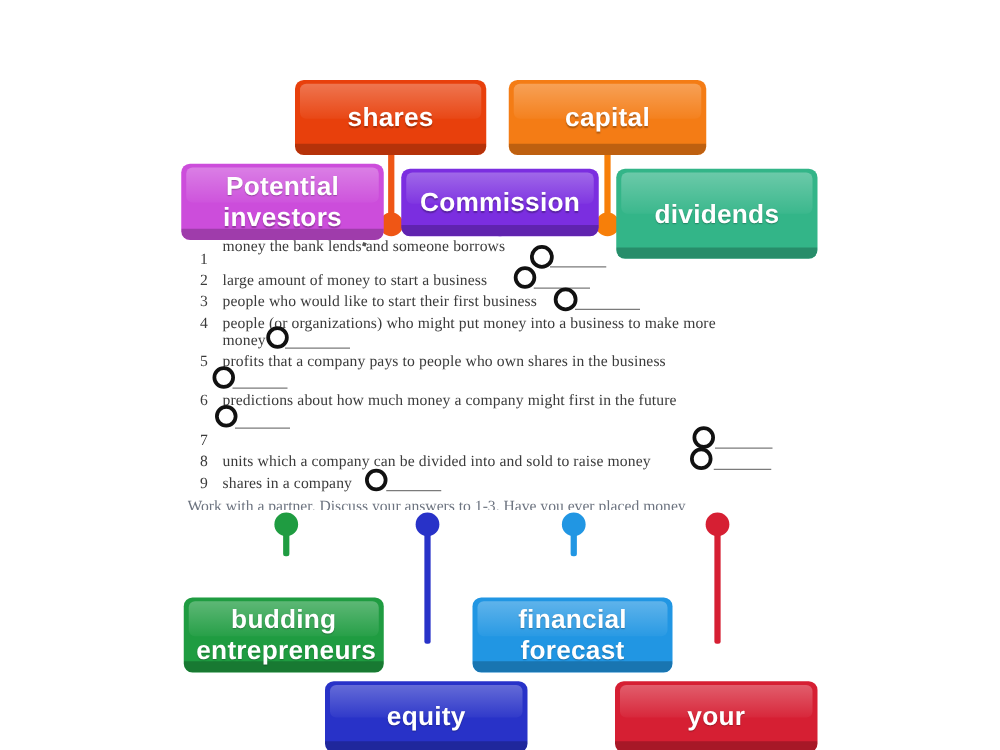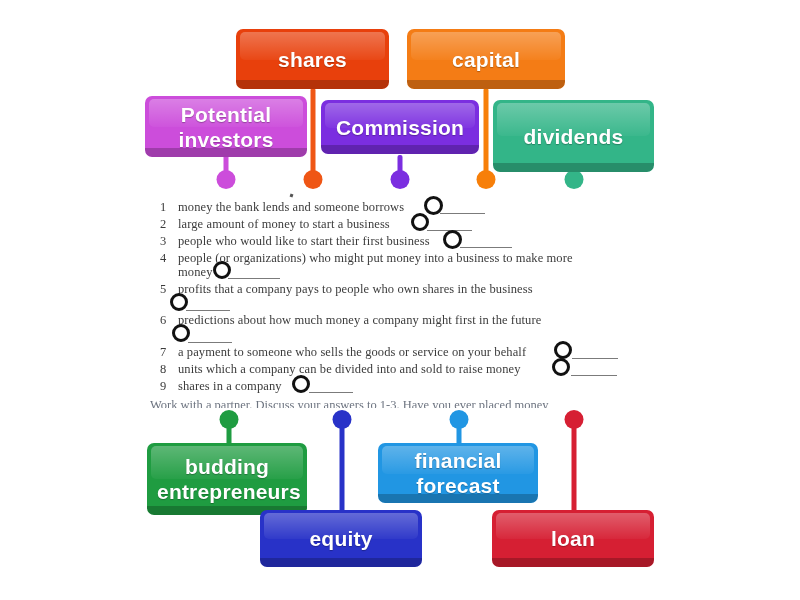--- a/index.html
+++ b/index.html
@@ -118,20 +118,21 @@
     text-align: center;
     color: #ffffff;
     font-weight: bold;
     font-size: 21px;
     line-height: 25px;
     letter-spacing: .2px;
     z-index: 10;
     text-shadow: 0 1px 1px rgba(0,0,0,.28);
     padding: 0 10px;
     overflow: hidden;
+    margin-top: 35px;
   }
   .box .inner {
     position: relative;
     z-index: 3;
     width: 100%;
   }
   
   .box::before {
     content: "";
     position: absolute;
@@ -157,40 +158,39 @@
 </head>
 <body>
 
 <div id="stage">
 
   <div class="worksheet">
 
     <span class="ws-tick" style="left:140px; top:8px;"></span>
 
     <span class="ws-num" style="left:10px; top:14px;">1</span>
-    <span class="ws-line" style="left:28px; top:14px;">money the bank lends and someone borrows</span>
+    <span class="ws-line" style="left:28px; top:4px;">money the bank lends and someone borrows</span>
 
     <span class="ws-num" style="left:10px; top:31px;">2</span>
     <span class="ws-line" style="left:28px; top:31px;">large amount of money to start a business</span>
 
     <span class="ws-num" style="left:10px; top:48px;">3</span>
     <span class="ws-line" style="left:28px; top:48px;">people who would like to start their first business</span>
 
     <span class="ws-num" style="left:10px; top:65px;">4</span>
     <span class="ws-line" style="left:28px; top:65px;">people (or organizations) who might put money into a business to make more</span>
     <span class="ws-line" style="left:28px; top:79px;">money</span>
 
     <span class="ws-num" style="left:10px; top:96px;">5</span>
     <span class="ws-line" style="left:28px; top:96px;">profits that a company pays to people who own shares in the business</span>
 
     <span class="ws-num" style="left:10px; top:127px;">6</span>
     <span class="ws-line" style="left:28px; top:127px;">predictions about how much money a company might first in the future</span>
 
     <span class="ws-num" style="left:10px; top:159px;">7</span>
-    <span class="ws-line" style="left:28px; top:159px;">a payment to someone who sells the goods or service on your behalf</span>
 
     <span class="ws-num" style="left:10px; top:176px;">8</span>
     <span class="ws-line" style="left:28px; top:176px;">units which a company can be divided into and sold to raise money</span>
 
     <span class="ws-num" style="left:10px; top:193px;">9</span>
     <span class="ws-line" style="left:28px; top:193px;">shares in a company</span>
 
     <div class="ws-cut">Work with a partner. Discuss your answers to 1-3. Have you ever placed money</div>
   </div>
 
@@ -275,35 +275,35 @@
   </div>
 
   <div class="box" style="left:321px; top:100px; width:158px; height:54px; background:#7b2ee0;">
     <span class="inner">Commission</span>
   </div>
 
   <div class="box" style="left:493px; top:100px; width:161px; height:72px; background:#33b588;">
     <span class="inner">dividends</span>
   </div>
 
-  <div class="box" style="left:147px; top:443px; width:160px; height:72px; background:#1f9c41;">
+  <div class="box" style="left:147px; top:443px; width:160px; height:60px; background:#1f9c41;">
     <span class="inner">
       <span>budding</span><br>
       <span>entrepreneurs</span>
     </span>
   </div>
 
   <div class="box" style="left:378px; top:443px; width:160px; height:60px; background:#2196e3;">
     <span class="inner">
       <span>financial</span><br>
       <span>forecast</span>
     </span>
   </div>
 
   <div class="box" style="left:260px; top:510px; width:162px; height:57px; background:#2832c8;">
     <span class="inner">equity</span>
   </div>
 
   <div class="box" style="left:492px; top:510px; width:162px; height:57px; background:#d61f33;">
-    <span class="inner">loan</span>
+    <span class="inner">your</span>
   </div>
 
 </div>
 
 </body></html>

